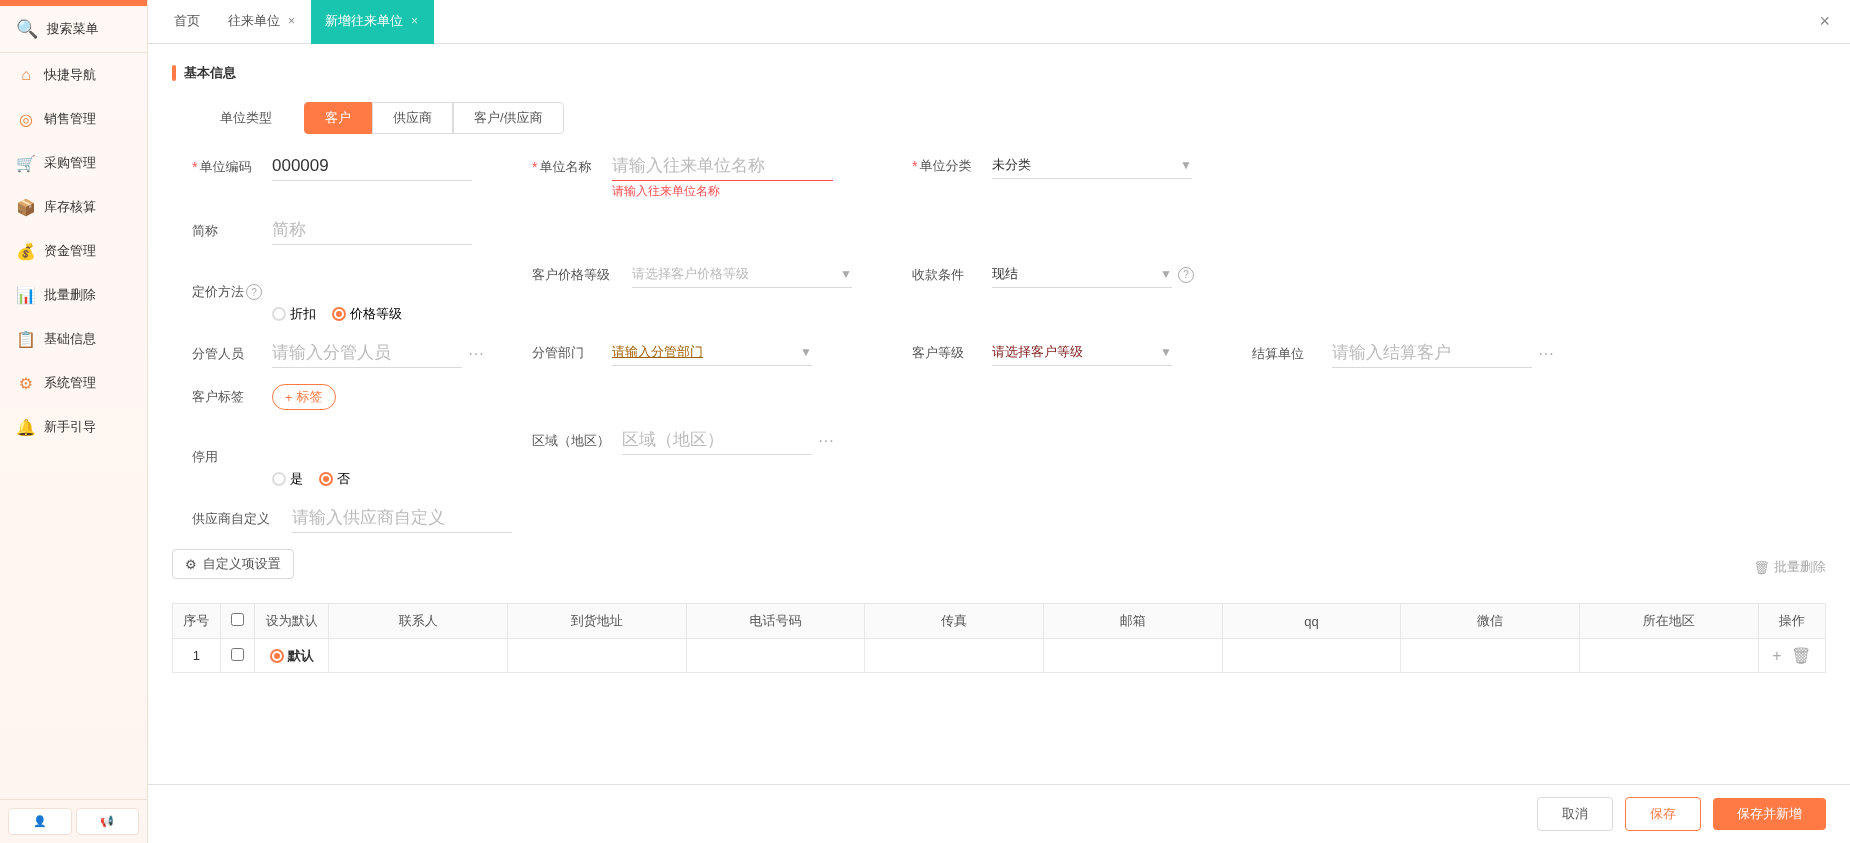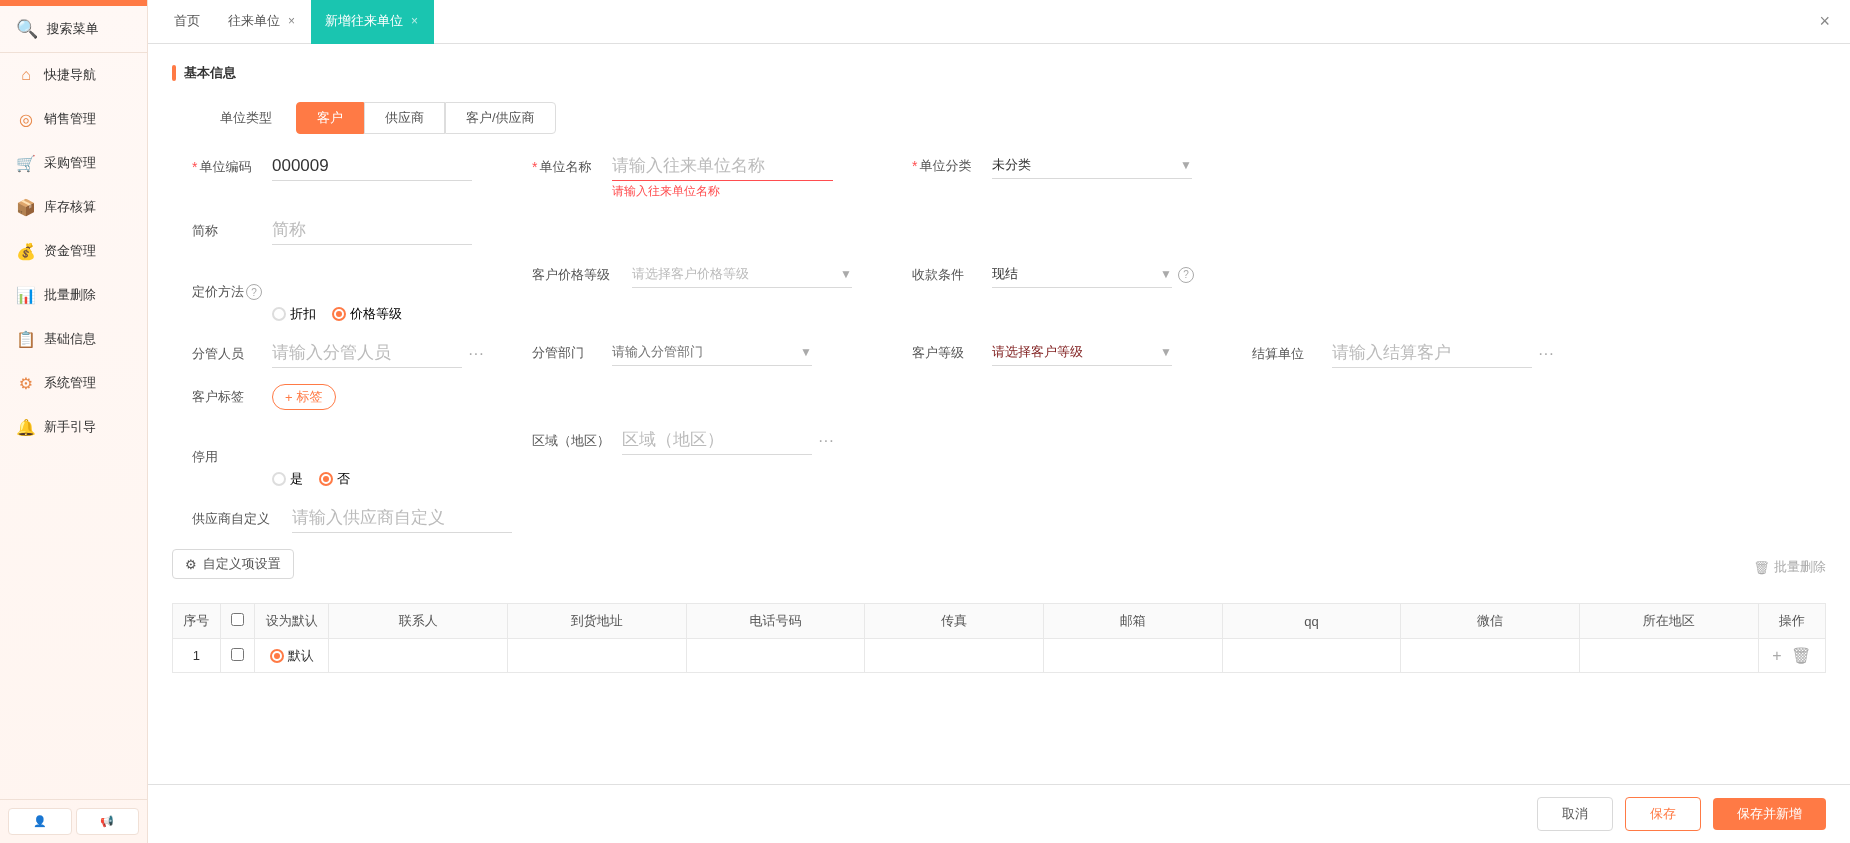--- a/index.html
+++ b/index.html
@@ -130,21 +130,21 @@
     .unit-type-row {
       display: flex;
       align-items: center;
       margin-bottom: 18px;
       padding-left: 20px;
     }
     .unit-type-label {
       width: 80px;
       text-align: right;
       color: #555;
-      margin-right: 24px;
+      margin-right: 32px;
     }
     .type-btn {
       padding: 6px 20px;
       border: 1px solid #ddd;
       background: #fff;
       cursor: pointer;
       font-size: 13px;
       color: #555;
     }
     .type-btn.active {
@@ -537,21 +537,21 @@
 
     <div class="form-row">
       <div class="form-field" style="flex:0 0 340px;">
         <span class="field-label">分管人员</span>
         <input class="field-input" type="text" placeholder="请输入分管人员" style="max-width: 190px;">
         <span class="more-btn">···</span>
       </div>
       <div class="form-field" style="flex:0 0 380px;">
         <span class="field-label" style="min-width:70px;">分管部门</span>
         <div class="field-select" style="min-width:200px;">
-          <span style="color:#737373;">请输入分管部门</span>
+          <span style="color:#a16207;text-decoration:underline;">请输入分管部门</span>
           <span class="select-arrow">▼</span>
         </div>
       </div>
       <div class="form-field" style="flex:0 0 340px;">
         <span class="field-label" style="min-width:70px;">客户等级</span>
         <div class="field-select" style="min-width:180px;">
           <span style="color:#7f1d1d;">请选择客户等级</span>
           <span class="select-arrow">▼</span>
         </div>
       </div>
@@ -626,21 +626,21 @@
           <th>微信</th>
           <th>所在地区</th>
           <th>操作</th>
         </tr>
       </thead>
       <tbody>
         <tr>
           <td>1</td>
           <td><input type="checkbox" style=""></td>
           <td>
-            <div class="radio-item" style="justify-content:center;">
+            <div class="radio-item" style="justify-content:center;font-weight:bold;">
               <div class="radio-circle checked"></div>
               <span>默认</span>
             </div>
           </td>
           <td><input type="text" style="border: none; outline: none; width: 100%; font-size: 12px;"></td>
           <td><input type="text" style="border: none; outline: none; width: 100%; font-size: 12px;"></td>
           <td><input type="text" style="border: none; outline: none; width: 100%; font-size: 12px;"></td>
           <td><input type="text" style="border: none; outline: none; width: 100%; font-size: 12px;"></td>
           <td><input type="text" style="border: none; outline: none; width: 100%; font-size: 12px;"></td>
           <td><input type="text" style="border: none; outline: none; width: 100%; font-size: 12px;"></td>

